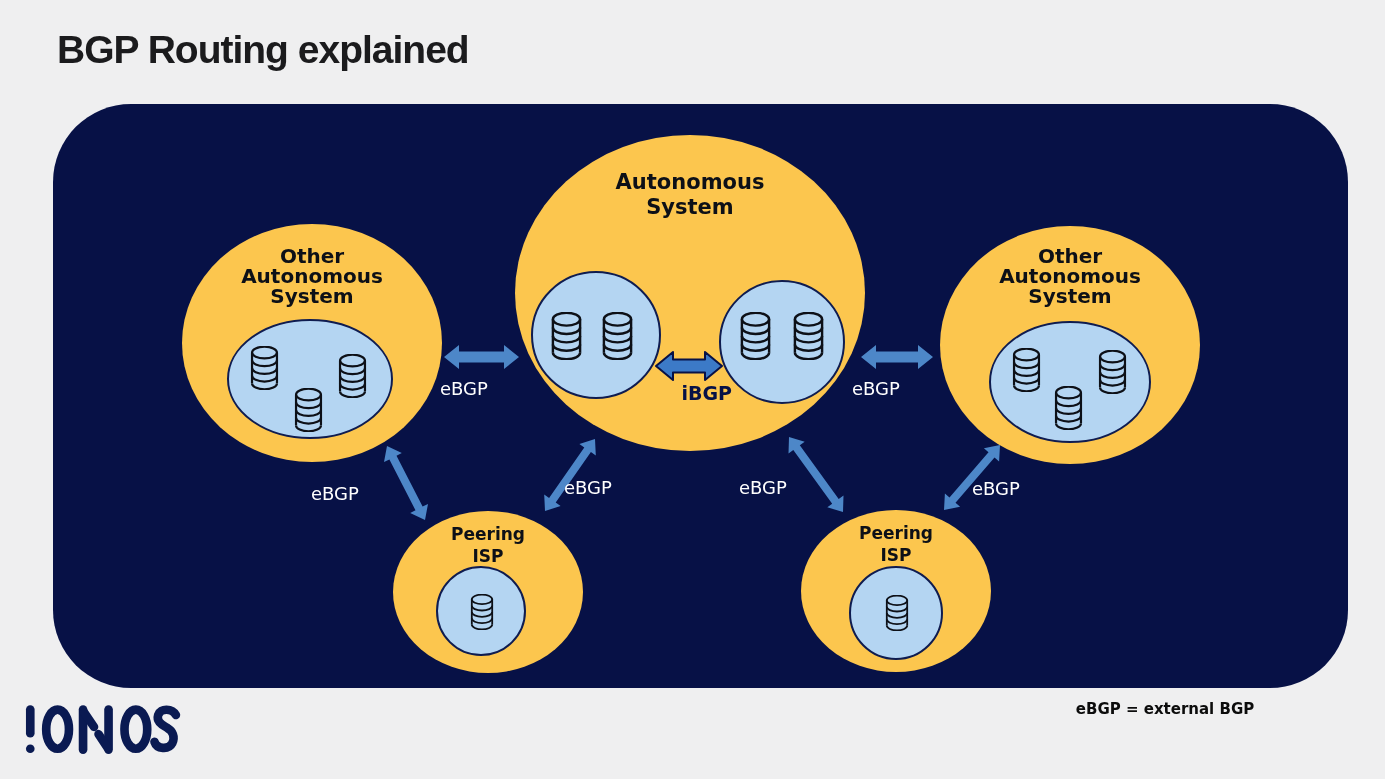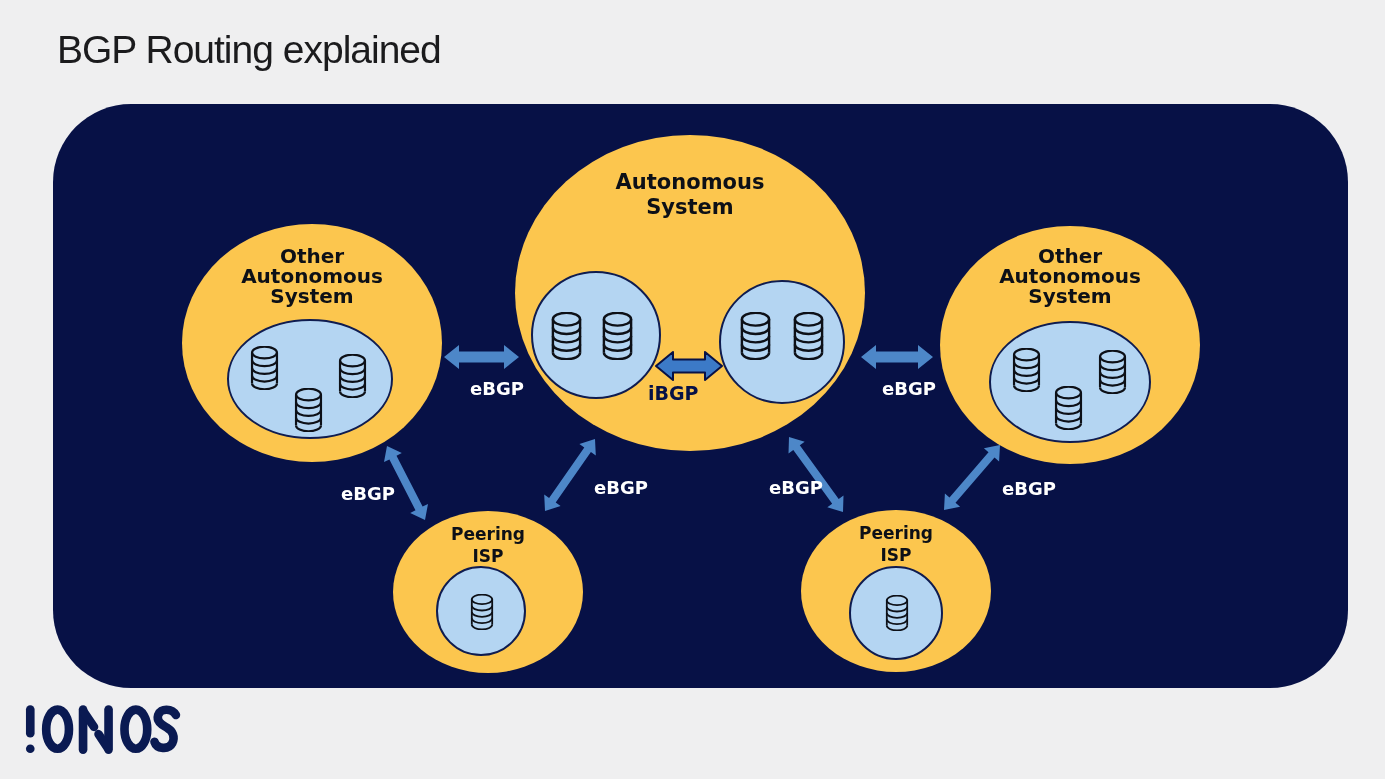--- a/index.html
+++ b/index.html
@@ -5,50 +5,50 @@
   html,body{margin:0;padding:0;}
   body{background:#e9e9ea;}
   .stage{
     position:relative;width:1385px;height:779px;overflow:hidden;
     background:var(--bg,#efeff0);
     font-family:"DejaVu Sans","Liberation Sans",sans-serif;
   }
   .page-title{
     position:absolute;left:57px;top:28px;margin:0;
     font-family:"Liberation Sans",sans-serif;
-    font-size:39px;font-weight:normal;letter-spacing:-1px;
+    font-size:39px;font-weight:bold;letter-spacing:-1px;
     color:var(--title,#1b1b1d);
   }
   .panel{
     position:absolute;left:53px;top:104px;width:1295px;height:584px;
     background:var(--panel,#071146);border-radius:78px;
   }
   svg.diagram{position:absolute;left:0;top:0;width:1385px;height:779px;}
   .node-label{
     position:absolute;text-align:center;font-weight:bold;
     color:var(--ink,#0d1017);
   }
   .node-label div{white-space:nowrap;}
   .own-label{left:560px;top:170px;width:260px;font-size:21px;line-height:25px;}
   .oal-label{left:202px;top:246px;width:220px;font-size:20px;line-height:20px;}
   .oar-label{left:960px;top:246px;width:220px;font-size:20px;line-height:20px;}
   .pil-label{left:398px;top:523px;width:180px;font-size:17px;line-height:22px;}
   .pir-label{left:806px;top:522px;width:180px;font-size:17px;line-height:22px;}
   .link-label{
-    position:absolute;width:84px;text-align:right;
-    font-size:18px;font-weight:bold;color:var(--label-light,#ffffff);
+    position:absolute;width:84px;text-align:left;
+    font-size:18px;font-weight:normal;color:var(--label-light,#ffffff);
   }
   .lbl-eh-left{left:440px;top:378px;}
   .lbl-eh-right{left:852px;top:378px;}
   .lbl-ed-louter{left:311px;top:483px;}
   .lbl-ed-linner{left:564px;top:477px;}
   .lbl-ed-rinner{left:739px;top:477px;}
   .lbl-ed-router{left:972px;top:478px;}
   .lbl-ibgp{
-    position:absolute;left:648px;top:382px;width:84px;text-align:left;
+    position:absolute;left:648px;top:382px;width:84px;text-align:right;
     font-size:19px;font-weight:bold;color:var(--panel,#071146);
   }
   .legend{
     position:absolute;left:1055px;top:696px;width:220px;
     text-align:center;font-size:15px;font-weight:bold;line-height:27px;
     color:#0c0c0c;
   }
   .logo{position:absolute;left:23px;top:703px;width:162px;height:55px;}
 </style>
 </head>
@@ -159,15 +159,16 @@
       <path d="M66,51 V7"></path>
       <path d="M94,7 V51"></path>
       <path d="M67,10 L78,26"></path>
       <path d="M83,34 L93,49"></path>
       <ellipse cx="124" cy="28.5" rx="12.5" ry="21.5"></ellipse>
       <path d="M168,13 C164,5.5 151,5 148.5,13 C146,21.5 155,24.5 159,27.5 C164,30.5 167.5,36.5 164,44 C160,51.5 147,50.5 144.5,42.5"></path>
     </g>
   </svg>
 
   <div class="legend">
+    <div>eBGP = external BGP</div>
   </div>
 
 </div>
 
 </body></html>

